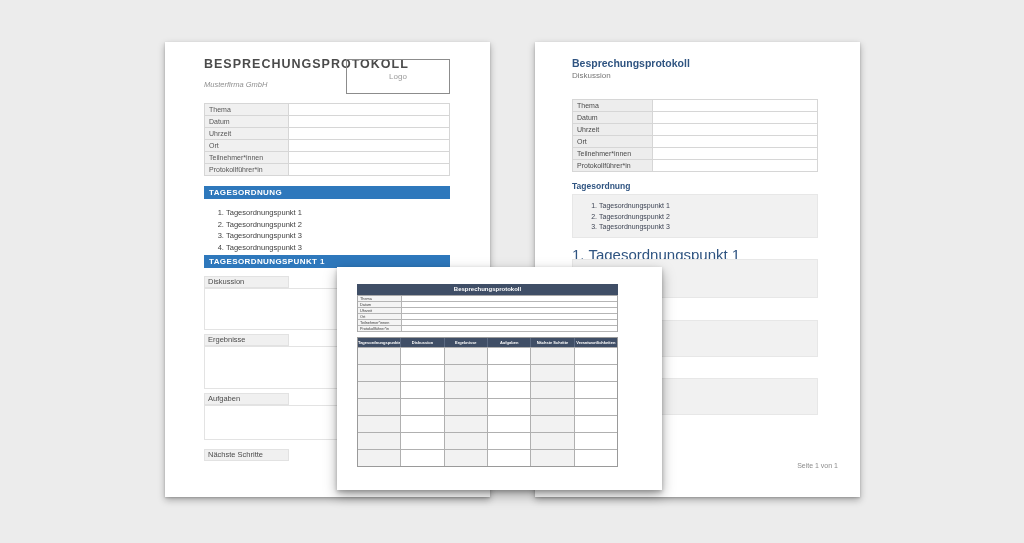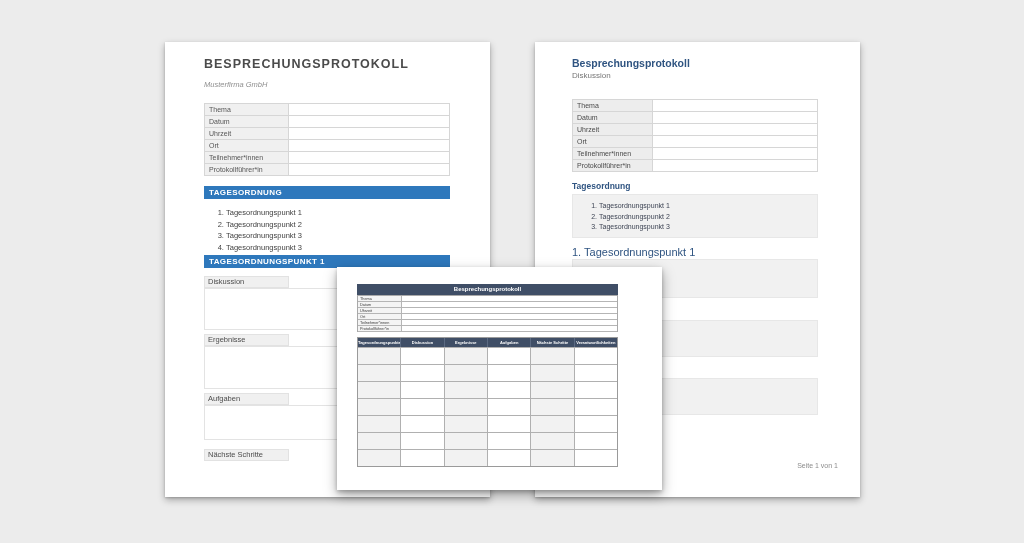--- a/index.html
+++ b/index.html
@@ -55,21 +55,21 @@
   #lp-lab3 { top:351px; } #lp-box3 { top:363px; height:35px; }
   #lp-lab4 { top:407px; }
 
   
   .rp-title { left:37px; top:15px; font-size:10.5px; font-weight:700; color:#2f5481; }
   .rp-sub   { left:37px; top:29px; font-size:8px; color:#767676; }
   #rp-form  { left:37px; top:57px; width:246px; }
   #rp-form .lab { width:80px; background:#ededed; color:#4a4a4a; }
   .rp-head { left:37px; font-size:8.5px; font-weight:700; color:#2f5481; }
   #rp-agenda-head { top:139px; }
-  #rp-item-head   { top:204px; font-weight:400; font-size:11px;text-align:center; }
+  #rp-item-head   { top:204px; font-weight:400; font-size:15px;text-align:center; }
   .gray-box { left:37px; width:246px; background:#f1f1f1; border:1px solid #e7e7e7; }
   #rp-agenda-box { top:152px; height:44px; }
   #rp-agenda-box .num-list { margin-left:26px; margin-top:6px; }
   #rp-agenda-box .num-list li { font-size:7px; line-height:10.5px; color:#3d4454; }
   #rp-box1 { top:217px; height:39px; }
   #rp-box2 { top:278px; height:37px; }
   #rp-box3 { top:336px; height:37px; }
   .rp-footer { left:37px; top:420px; width:266px; text-align:right;
                font-size:7px; color:#8c8c8c; }
 
@@ -90,20 +90,23 @@
   .matrix-row .mc { flex:1; border-right:1px solid #b0b0b0; }
   .matrix-row .mc:last-child { border-right:none; }
   .matrix-row .mc:nth-child(odd) { background:#f2f2f2; }
 </style>
 </head>
 <body>
 
 <div class="page" id="page-left">
   <div class="abs lp-title">BESPRECHUNGSPROTOKOLL</div>
   <div class="abs lp-sub">Musterfirma GmbH</div>
+  <div class="abs logo-box">
+    <span>Logo</span>
+  </div>
 
   <div class="abs form" id="lp-form">
     <div class="form-row">
       <div class="lab">Thema</div>
       <div class="val"></div>
     </div>
     <div class="form-row">
       <div class="lab">Datum</div>
       <div class="val"></div>
     </div>

